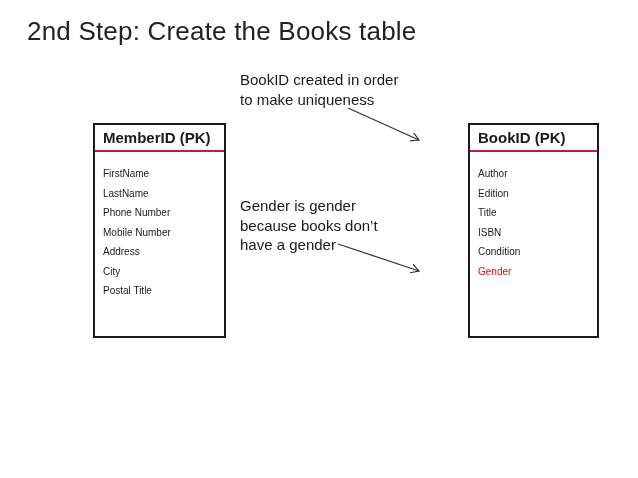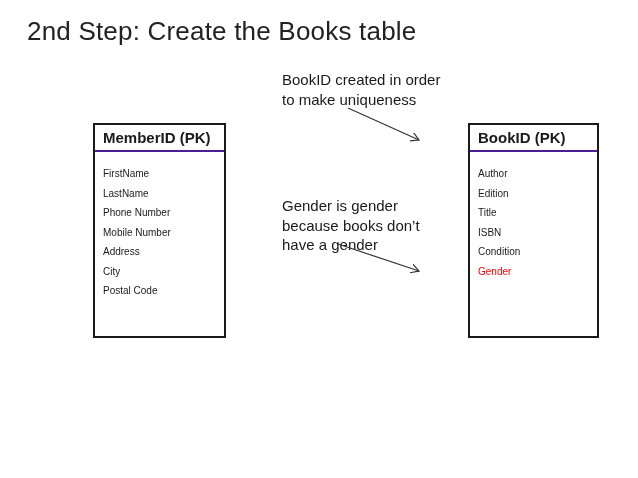--- a/index.html
+++ b/index.html
@@ -22,37 +22,36 @@
     font-size: 26px;
     letter-spacing: 0.2px;
     color: #222222;
     white-space: nowrap;
   }
   .note {
     position: absolute;
     font-size: 15px;
     line-height: 19.5px;
     color: #1a1a1a;
-    margin-left: 42px;
   }
   .note-bookid { left: 240px; top: 70px; }
   .note-gender { left: 240px; top: 196px; }
   .entity {
     position: absolute;
     top: 123px;
     height: 215px;
     border: 2px solid #1a1a1a;
     background: #ffffff;
   }
   .entity-members { left: 93px;  width: 133px; }
   .entity-books   { left: 425px; width: 131px; margin-left: 43px; }
   .entity-header {
     height: 27px;
     padding: 4px 8px 0 8px;
-    border-bottom: 2px solid #4c1d95;
+    border-bottom: 2px solid #be185d;
     font-weight: bold;
     font-size: 15px;
     white-space: nowrap;
   }
   .entity-body {
     padding: 12px 8px 0 8px;
   }
   .entity-field {
     font-size: 10px;
     line-height: 19.5px;
@@ -86,21 +85,21 @@
 
   <div class="entity entity-members">
     <div class="entity-header">MemberID (PK)</div>
     <div class="entity-body">
       <div class="entity-field">FirstName</div>
       <div class="entity-field">LastName</div>
       <div class="entity-field">Phone Number</div>
       <div class="entity-field">Mobile Number</div>
       <div class="entity-field">Address</div>
       <div class="entity-field">City</div>
-      <div class="entity-field">Postal Code</div>
+      <div class="entity-field">Postal Title</div>
     </div>
   </div>
 
   <div class="entity entity-books">
     <div class="entity-header">BookID (PK)</div>
     <div class="entity-body">
       <div class="entity-field">Author</div>
       <div class="entity-field">Edition</div>
       <div class="entity-field">Title</div>
       <div class="entity-field">ISBN</div>

